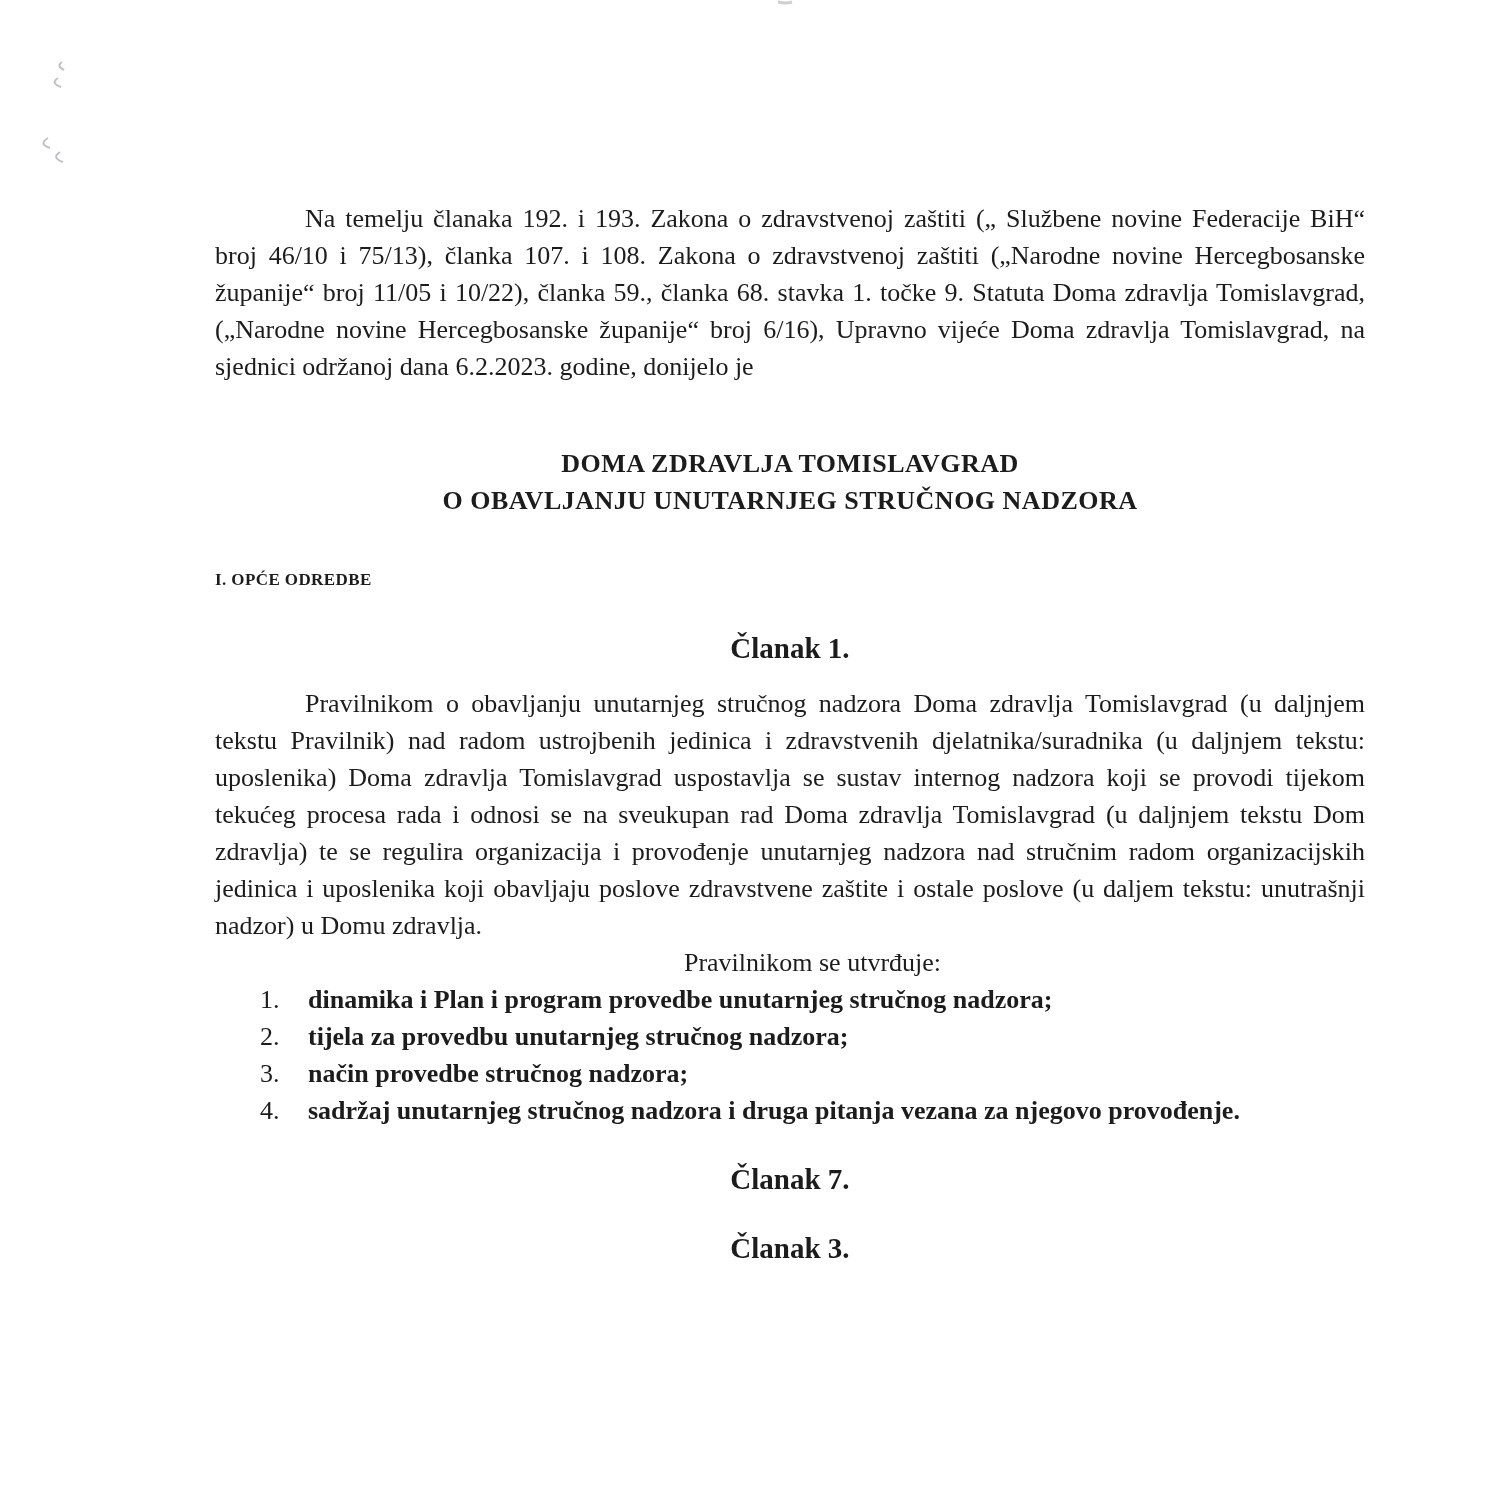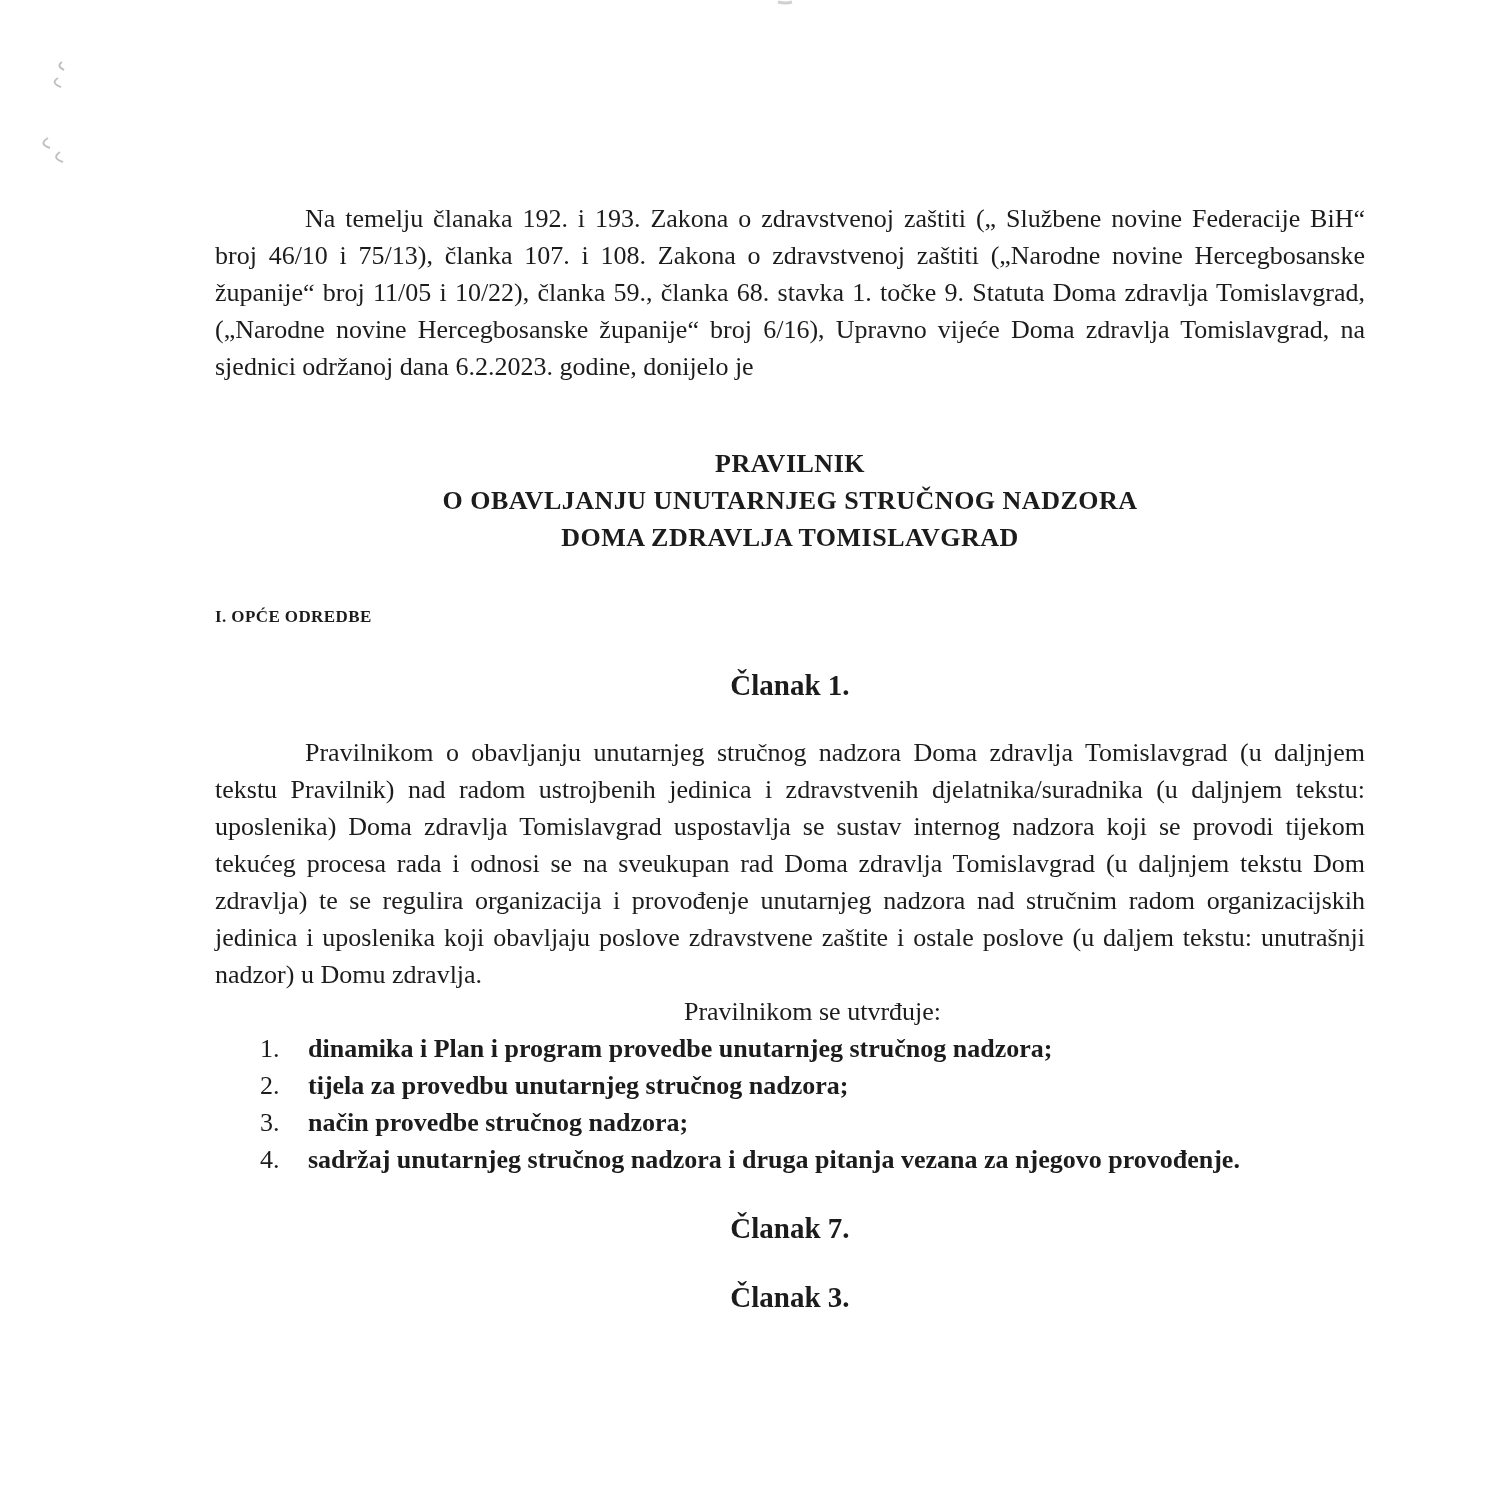--- a/index.html
+++ b/index.html
@@ -54,21 +54,21 @@
     text-align: left;
     letter-spacing: 0.4px;
   }
   .article-heading {
     margin: 32px 0 0 0;
     font-size: 29px;
     font-weight: bold;
     text-align: center;
   }
   .article-para {
-    margin-top: 30px;
+    margin-top: 18px;
     text-align: justify;
     text-indent: 90px;
   }
   .list-intro {
     text-indent: 45px;
     text-align: center;
   }
   .num-list {
     margin-left: 45px;
   }
@@ -93,23 +93,22 @@
     <path d="M62 62 q-6 4 2 8 M58 78 q-8 5 3 9" stroke="#a8adb3" stroke-width="2" fill="none" opacity="0.75"></path>
     <path d="M48 138 q-10 6 2 10 M60 152 q-9 6 3 10" stroke="#a8adb3" stroke-width="2" fill="none" opacity="0.75"></path>
     <path d="M778 2 q8 2 14 0" stroke="#b9bdc2" stroke-width="3" fill="none" opacity="0.7"></path>
   </svg>
 
   <div class="content">
 
     <p class="body-para">Na temelju članaka 192. i 193. Zakona o zdravstvenoj zaštiti („ Službene novine Federacije BiH“ broj 46/10 i 75/13), članka 107. i 108. Zakona o zdravstvenoj zaštiti („Narodne novine Hercegbosanske županije“ broj 11/05 i 10/22), članka 59., članka 68. stavka 1. točke 9. Statuta Doma zdravlja Tomislavgrad, („Narodne novine Hercegbosanske županije“ broj 6/16), Upravno vijeće Doma zdravlja Tomislavgrad, na sjednici održanoj dana 6.2.2023. godine, donijelo je</p>
 
     <div class="title-block">
-      <p>PRAVILNIK</p>
+      <p>DOMA ZDRAVLJA TOMISLAVGRAD</p>
       <p>O OBAVLJANJU  UNUTARNJEG STRUČNOG NADZORA</p>
-      <p>DOMA ZDRAVLJA TOMISLAVGRAD</p>
     </div>
 
     <p class="section-heading">I. OPĆE ODREDBE</p>
 
     <p class="article-heading">Članak 1.</p>
 
     <p class="article-para">Pravilnikom o obavljanju  unutarnjeg stručnog nadzora Doma zdravlja Tomislavgrad (u daljnjem tekstu Pravilnik) nad radom ustrojbenih jedinica i zdravstvenih djelatnika/suradnika (u daljnjem tekstu: uposlenika) Doma zdravlja Tomislavgrad uspostavlja se sustav internog nadzora koji se provodi tijekom tekućeg procesa rada i odnosi se na sveukupan rad Doma zdravlja Tomislavgrad (u daljnjem tekstu Dom zdravlja) te se regulira organizacija i provođenje unutarnjeg nadzora nad stručnim radom organizacijskih jedinica i uposlenika koji obavljaju poslove zdravstvene zaštite i ostale poslove (u daljem tekstu: unutrašnji nadzor) u Domu zdravlja.</p>
 
     <p class="list-intro">Pravilnikom se utvrđuje:</p>
 

